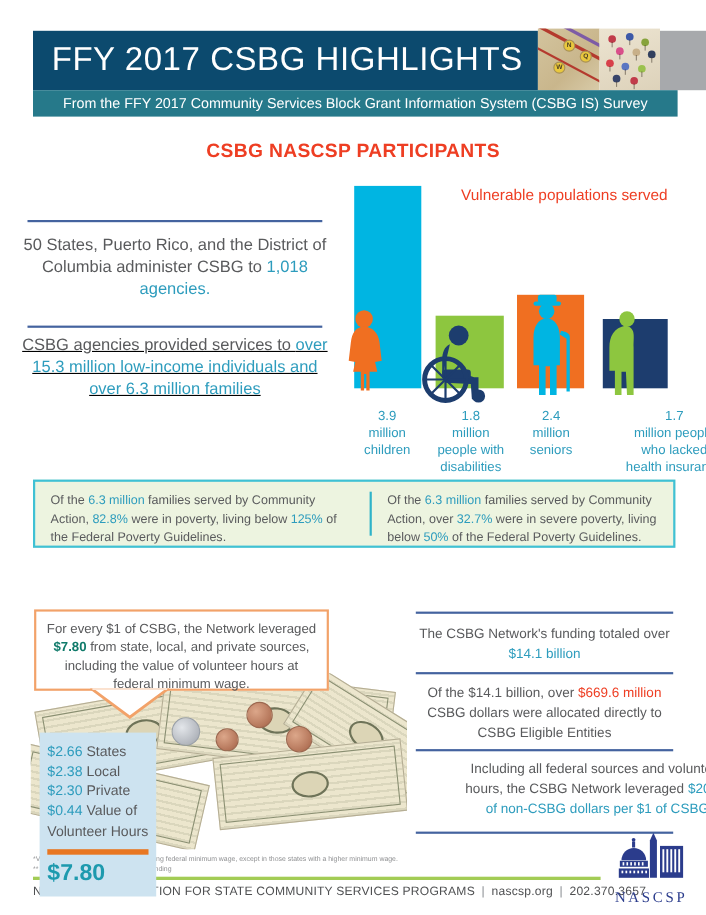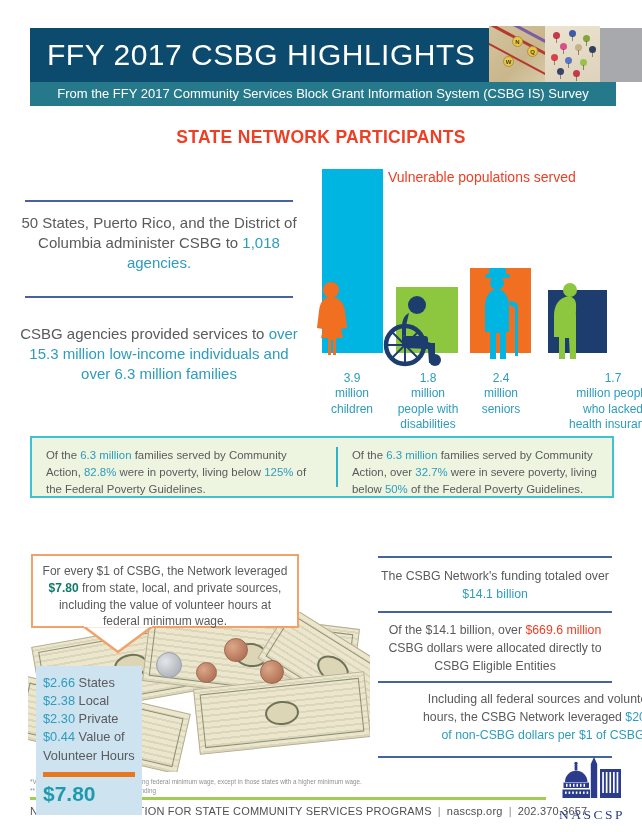--- a/index.html
+++ b/index.html
@@ -26,21 +26,21 @@
 
   
   .section-heading { position:absolute; left:30px; width:582px; text-align:center; color:#ee3e23;
                      font-size:17.5px; font-weight:bold; letter-spacing:.3px; }
 
   
   .p-rule { position:absolute; left:25px; width:268px; height:2px; background:#44639f; }
   .p-block { position:absolute; left:18px; width:282px; text-align:center; font-size:15px; line-height:1.34; }
 
   
-  .vulnerable { position:absolute; left:388px; top:168px; width:250px; text-align:left;
+  .vulnerable { position:absolute; left:388px; top:168px; width:250px; text-align:center;
                 color:#ee3e23; font-size:14px; line-height:1.32; font-weight:500; }
   #bars { position:absolute; left:310px; top:169px; width:310px; height:184px; }
   .vbar { position:absolute; bottom:0; }
   .vbar-0 { left:12px;  width:61px; }
   .vbar-1 { left:86px;  width:62px; }
   .vbar-2 { left:160px; width:61px; }
   .vbar-3 { left:238px; width:59px; }
   .figure { position:absolute; }
   .bar-label { position:absolute; top:371px; text-align:center; color:#2d9cbd; font-size:12px; line-height:1.28; }
   .bar-label-0 { left:312px; width:80px; }
@@ -120,26 +120,26 @@
     <div class="pin" style="left:20px;top:31px;background:#5a76c2;"></div>
     <div class="pin" style="left:35px;top:33px;background:#9bc14d;"></div>
     <div class="pin" style="left:12px;top:42px;background:#37446a;"></div>
     <div class="pin" style="left:28px;top:44px;background:#c13b4a;"></div>
   </div>
   <div class="gray-strip"></div>
   <div class="subtitle-bar">
     <div>From the FFY 2017 Community Services Block Grant Information System (CSBG IS) Survey</div>
   </div>
 
-  <div class="section-heading" style="top:127px;">STATE NETWORK PARTICIPANTS</div>
+  <div class="section-heading" style="top:127px;">CSBG NASCSP PARTICIPANTS</div>
 
   <div class="p-rule" style="top:200px;"></div>
   <div class="p-block" style="top:213px;"><span class="seg-dark">50 States, Puerto Rico, and the District of Columbia administer CSBG to </span><span class="seg-teal">1,018 agencies.</span></div>
   <div class="p-rule" style="top:296px;"></div>
-  <div class="p-block" style="top:324px;"><span class="seg-dark">CSBG agencies provided services to </span><span class="seg-teal">over 15.3 million low-income individuals and over 6.3 million families</span></div>
+  <div class="p-block" style="top:304px;text-decoration:underline;"><span class="seg-dark">CSBG agencies provided services to </span><span class="seg-teal">over 15.3 million low-income individuals and over 6.3 million families</span></div>
 
   <div class="vulnerable">
       <div>Vulnerable populations served</div>
     </div>
 
   <div id="bars">
     <div class="vbar vbar-0" style="height: 184px; background: rgb(0, 181, 226);"></div>
     <div class="vbar vbar-1" style="height: 66px; background: rgb(141, 198, 63);"></div>
     <div class="vbar vbar-2" style="height: 85px; background: rgb(240, 111, 33);"></div>
     <div class="vbar vbar-3" style="height: 63px; background: rgb(29, 61, 110);"></div>

